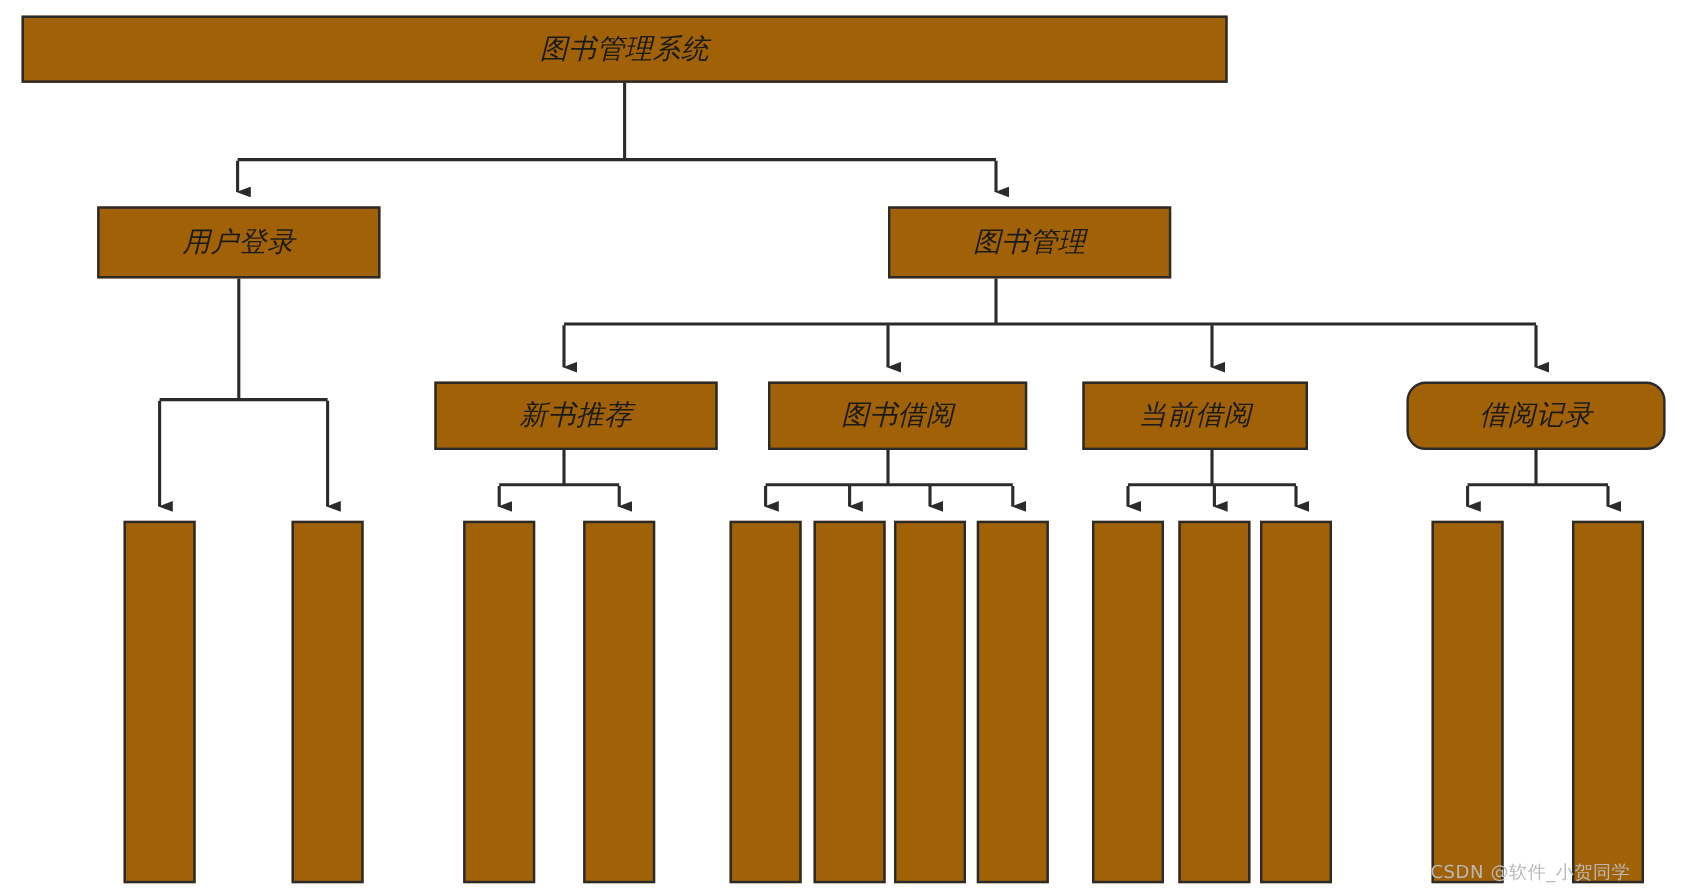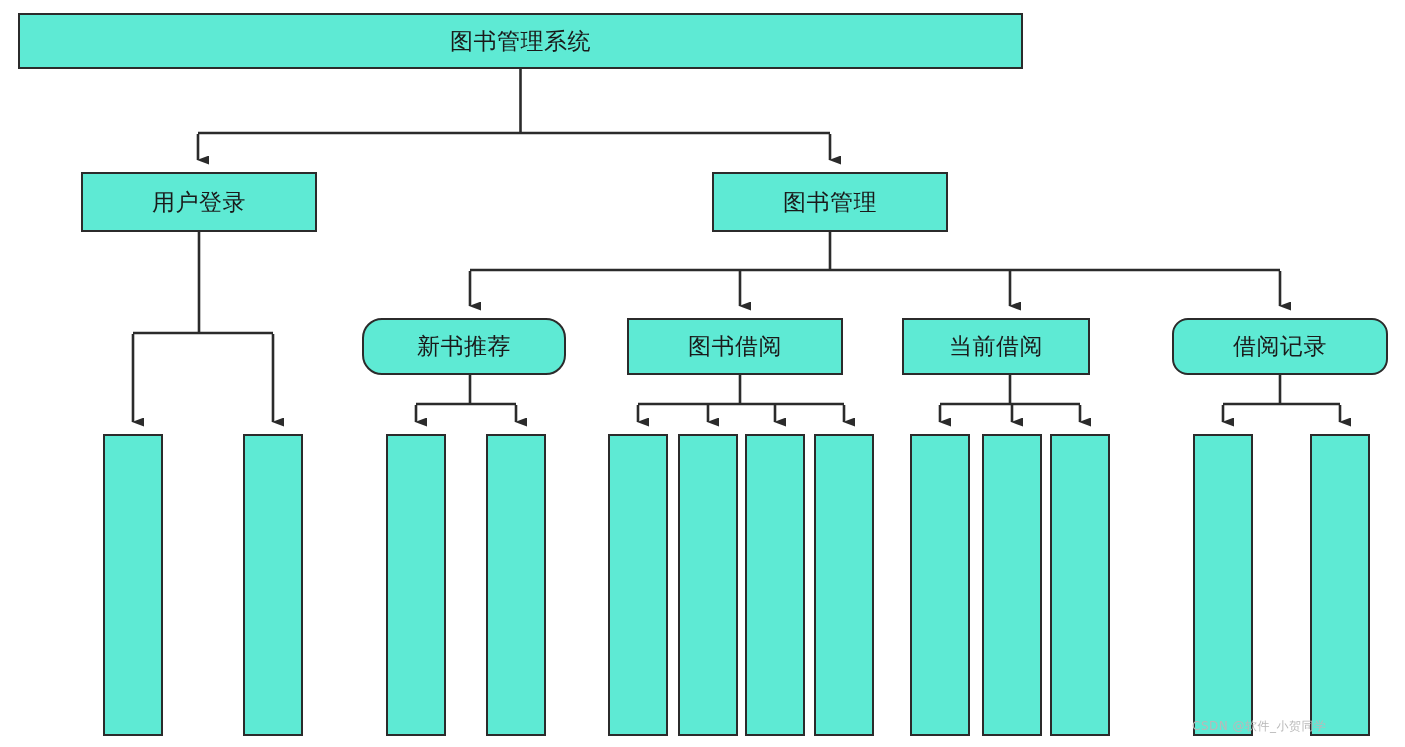--- a/index.html
+++ b/index.html
@@ -22,27 +22,28 @@
     position: absolute;
     left: 0;
     top: 0;
     width: 1405px;
     height: 747px;
     pointer-events: none;
   }
   .node {
     position: absolute;
     box-sizing: border-box;
-    background: #5eead4;
+    background: #a16207;
     border: 2px solid #2b2b2b;
     display: flex;
     align-items: center;
     justify-content: center;
     color: #1a1a1a;
     z-index: 2;
+    font-style: italic;
   }
   .node.h-node {
     font-size: 23px;
     letter-spacing: 0.5px;
     line-height: 1.15;
     white-space: nowrap;
   }
   .node.v-node {
     writing-mode: vertical-rl;
     text-orientation: upright;
@@ -56,21 +57,21 @@
     writing-mode: vertical-rl;
     text-orientation: upright;
     display: block;
     max-height: 100%;
     overflow: hidden;
   }
   .watermark {
     position: absolute;
     z-index: 3;
     color: #b9b9b9;
-    font-size: 12px;
+    font-size: 15px;
     white-space: nowrap;
     letter-spacing: 0.5px;
     pointer-events: none;
   }
 </style>
 </head>
 <body>
 
 <div id="diagram-root">
 
@@ -120,24 +121,24 @@
       <path d="M1280,375 L1280,404"></path>
       <path d="M1223,404 L1340,404"></path>
       <path d="M1223,405 L1223,422" marker-end="url(#arrowhead)"></path>
       <path d="M1340,405 L1340,422" marker-end="url(#arrowhead)"></path>
     </g>
   </svg>
 
   <div class="node h-node" style="left:18px;top:13px;width:1005px;height:56px;">图书管理系统</div>
 
   <div class="node h-node" style="left:81px;top:172px;width:236px;height:60px;">用户登录</div>
-  <div class="node h-node" style="left:712px;top:172px;width:236px;height:60px;">图书管理</div>
+  <div class="node h-node" style="left:740px;top:172px;width:236px;height:60px;">图书管理</div>
 
-  <div class="node h-node" style="left:362px;top:318px;width:204px;height:57px;border-radius:20px;">新书推荐</div>
-  <div class="node h-node" style="left:627px;top:318px;width:216px;height:57px;">图书借阅</div>
+  <div class="node h-node" style="left:362px;top:318px;width:236px;height:57px;">新书推荐</div>
+  <div class="node h-node" style="left:640px;top:318px;width:216px;height:57px;">图书借阅</div>
   <div class="node h-node" style="left:902px;top:318px;width:188px;height:57px;">当前借阅</div>
   <div class="node h-node" style="left:1172px;top:318px;width:216px;height:57px;border-radius:16px;">借阅记录</div>
 
   <div class="node v-node" style="left:103px;top:434px;width:60px;height:302px;">
     <span class="vtext">用户登录</span>
   </div>
   <div class="node v-node" style="left:243px;top:434px;width:60px;height:302px;">
     <span class="vtext">注销登录</span>
   </div>
   <div class="node v-node" style="left:386px;top:434px;width:60px;height:302px;">

